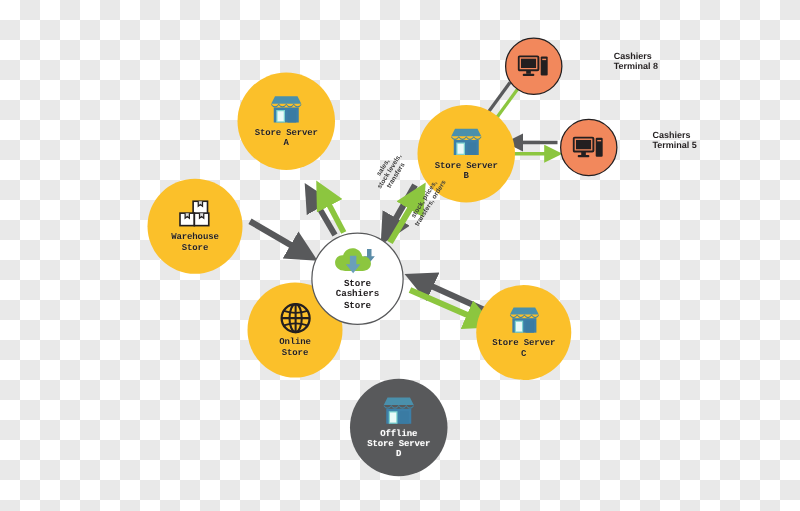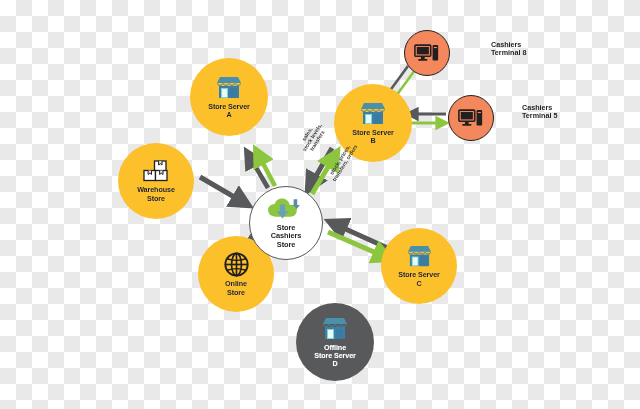--- a/index.html
+++ b/index.html
@@ -13,20 +13,21 @@
     background-size:32px 32px;
     background-position:0 0,16px 16px;
     position:relative;
   }
   #stage{position:absolute;inset:0;}
   svg#wires{position:absolute;left:0;top:0;width:640px;height:409px;}
   .node{
     position:absolute;border-radius:50%;
     display:flex;flex-direction:column;align-items:center;justify-content:center;
     box-sizing:border-box;
+    font-family:Liberation Mono, monospace;
   }
   .node .lbl{
     font-size:7.2px;font-weight:bold;color:#231f20;line-height:1.12;
     text-align:center;letter-spacing:-.1px;margin-top:2px;
     text-shadow:0 0 1px rgba(255,255,255,.35);
   }
   .yellow{background:#fbc02a;}
   .gray-node{background:#58595b;}
   .gray-node .lbl{color:#ffffff;}
   .orange{background:#f2885c;border:1.6px solid #231f20;}
@@ -126,21 +127,21 @@
       <path d="M3 8 L6 2 L24 2 L27 8 Z" fill="#4a90ac"></path>
       <path d="M3 8 Q6 12 9 8 Q12 12 15 8 Q18 12 21 8 Q24 12 27 8 L27 9 Q24 13 21 9 Q18 13 15 9 Q12 13 9 9 Q6 13 3 9 Z" fill="#3f85a3"></path>
       <rect x="5" y="11" width="20" height="12" fill="#3c7fa8"></rect>
       <rect x="7" y="13" width="7" height="10" fill="#7fd4cf"></rect>
       <rect x="8" y="14" width="5" height="8" fill="#eafaf8"></rect>
       <rect x="16" y="13" width="7" height="10" fill="#3a7ba3"></rect>
     </svg>
     <div class="lbl"><span>Store Server</span><br><span>C</span></div>
   </div>
 
-  <div class="node gray-node" style="left:296px;top:303px;width:78px;height:78px;">
+  <div class="node gray-node" style="left:280px;top:303px;width:78px;height:78px;">
     <svg class="icon" width="30" height="26" viewBox="0 0 30 26">
       <path d="M3 8 L6 2 L24 2 L27 8 Z" fill="#4a90ac"></path>
       <path d="M3 8 Q6 12 9 8 Q12 12 15 8 Q18 12 21 8 Q24 12 27 8 L27 9 Q24 13 21 9 Q18 13 15 9 Q12 13 9 9 Q6 13 3 9 Z" fill="#3f85a3"></path>
       <rect x="5" y="11" width="20" height="12" fill="#3c7fa8"></rect>
       <rect x="7" y="13" width="7" height="10" fill="#7fd4cf"></rect>
       <rect x="8" y="14" width="5" height="8" fill="#eafaf8"></rect>
       <rect x="16" y="13" width="7" height="10" fill="#3a7ba3"></rect>
     </svg>
     <div class="lbl"><span>Offline</span><br><span>Store Server</span><br><span>D</span></div>
   </div>
@@ -150,21 +151,21 @@
       <rect x="13.5" y="2" width="11.5" height="10" fill="#ffffff" stroke="#231f20" stroke-width="1.3"></rect>
       <path d="M17.6 2 L17.6 6 L19.3 4.7 L21 6 L21 2" fill="#dcdcdc" stroke="#231f20" stroke-width="1"></path>
       <rect x="3" y="11.5" width="11.5" height="10" fill="#ffffff" stroke="#231f20" stroke-width="1.3"></rect>
       <path d="M7.1 11.5 L7.1 15.5 L8.8 14.2 L10.5 15.5 L10.5 11.5" fill="#dcdcdc" stroke="#231f20" stroke-width="1"></path>
       <rect x="14.5" y="11.5" width="11.5" height="10" fill="#ffffff" stroke="#231f20" stroke-width="1.3"></rect>
       <path d="M18.6 11.5 L18.6 15.5 L20.3 14.2 L22 15.5 L22 11.5" fill="#dcdcdc" stroke="#231f20" stroke-width="1"></path>
     </svg>
     <div class="lbl"><span>Warehouse</span><br><span>Store</span></div>
   </div>
 
-  <div class="node yellow" style="left:198px;top:236px;width:76px;height:76px;">
+  <div class="node yellow" style="left:198px;top:226px;width:76px;height:76px;">
     <svg class="icon" width="27" height="27" viewBox="0 0 28 28">
       <circle cx="14" cy="14" r="11.6" fill="none" stroke="#231f20" stroke-width="1.9"></circle>
       <ellipse cx="14" cy="14" rx="5.1" ry="11.6" fill="none" stroke="#231f20" stroke-width="1.7"></ellipse>
       <line x1="14" y1="2.4" x2="14" y2="25.6" stroke="#231f20" stroke-width="1.7"></line>
       <line x1="2.4" y1="14" x2="25.6" y2="14" stroke="#231f20" stroke-width="1.7"></line>
       <path d="M4.3 8 Q14 11.4 23.7 8" fill="none" stroke="#231f20" stroke-width="1.5"></path>
       <path d="M4.3 20 Q14 16.6 23.7 20" fill="none" stroke="#231f20" stroke-width="1.5"></path>
     </svg>
     <div class="lbl"><span>Online</span><br><span>Store</span></div>
   </div>

